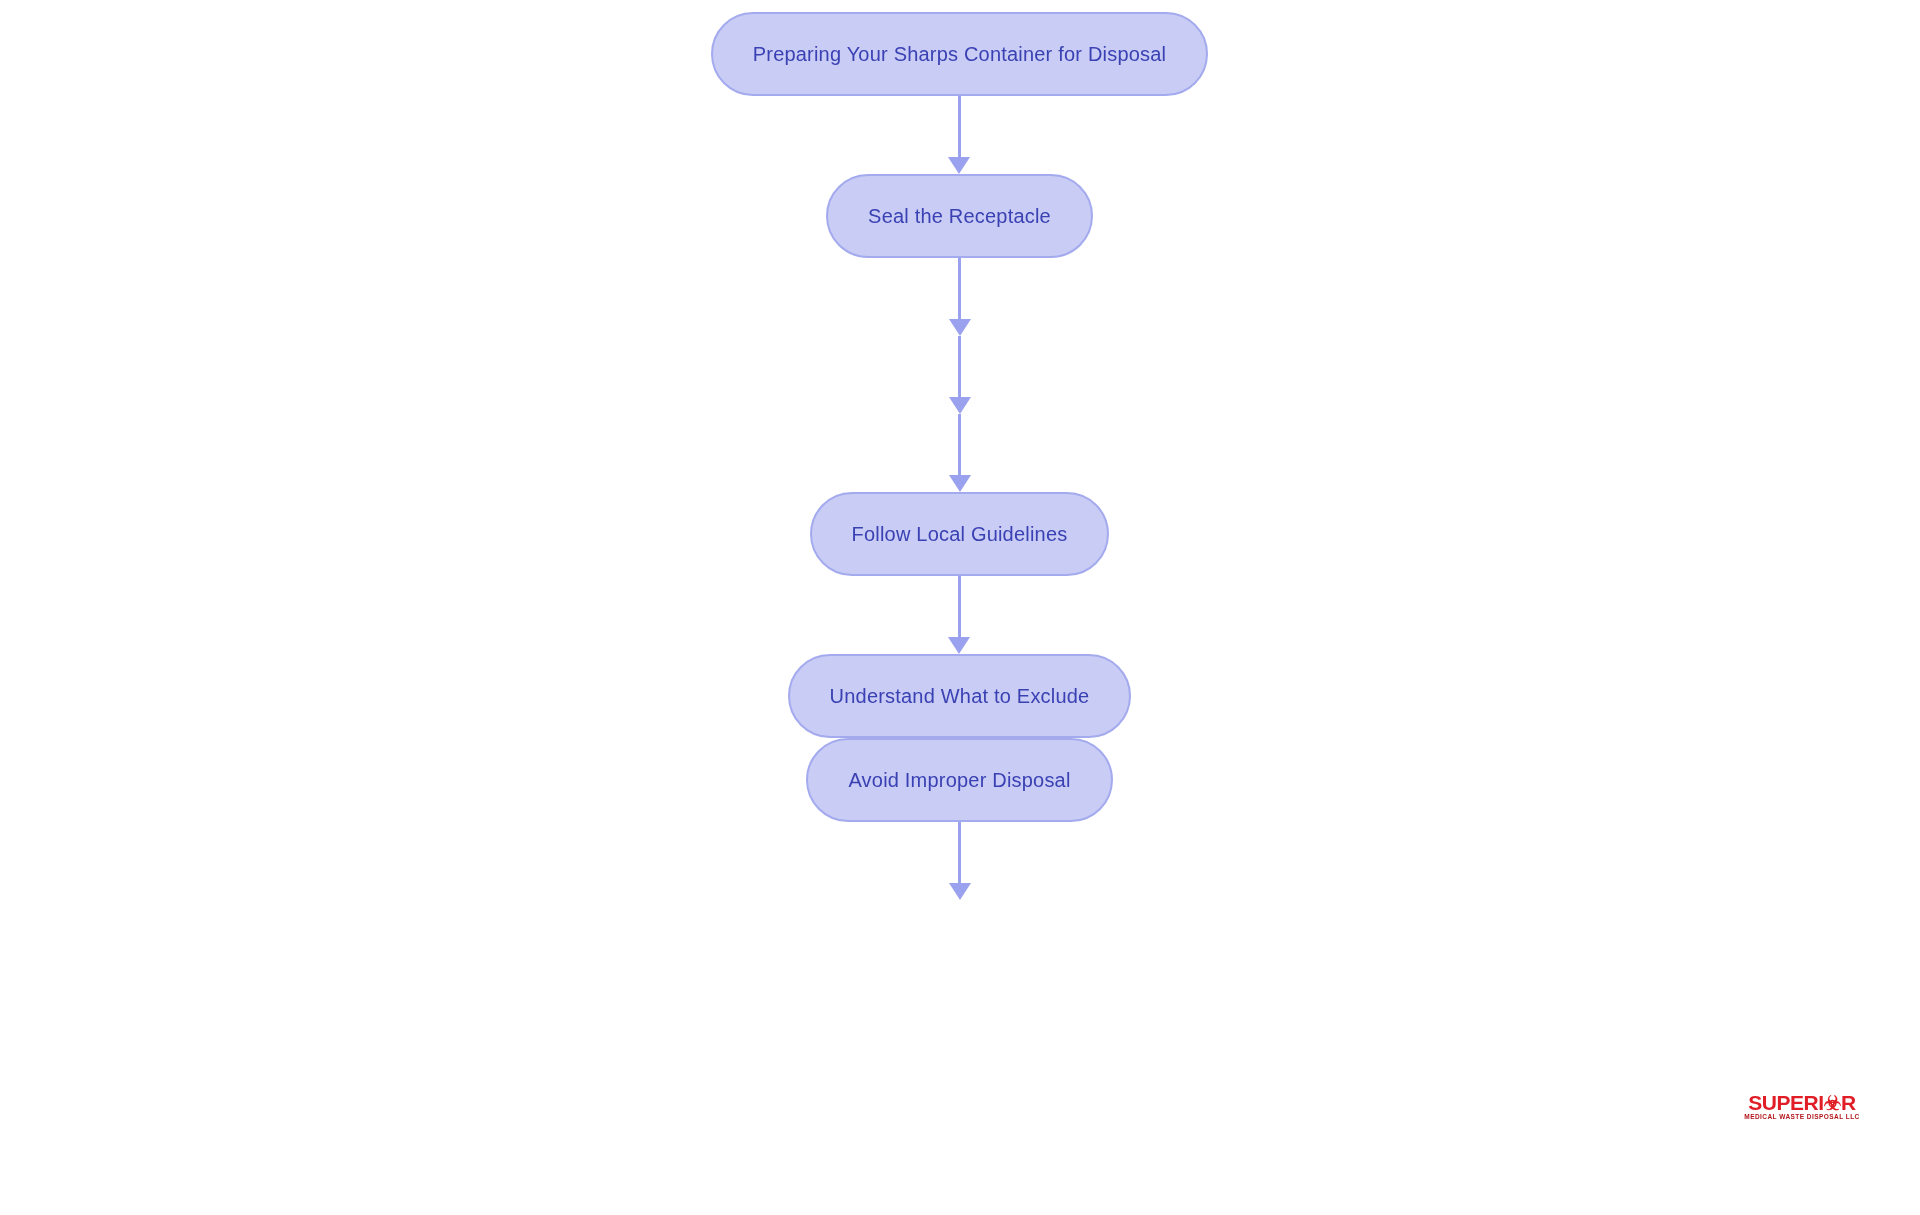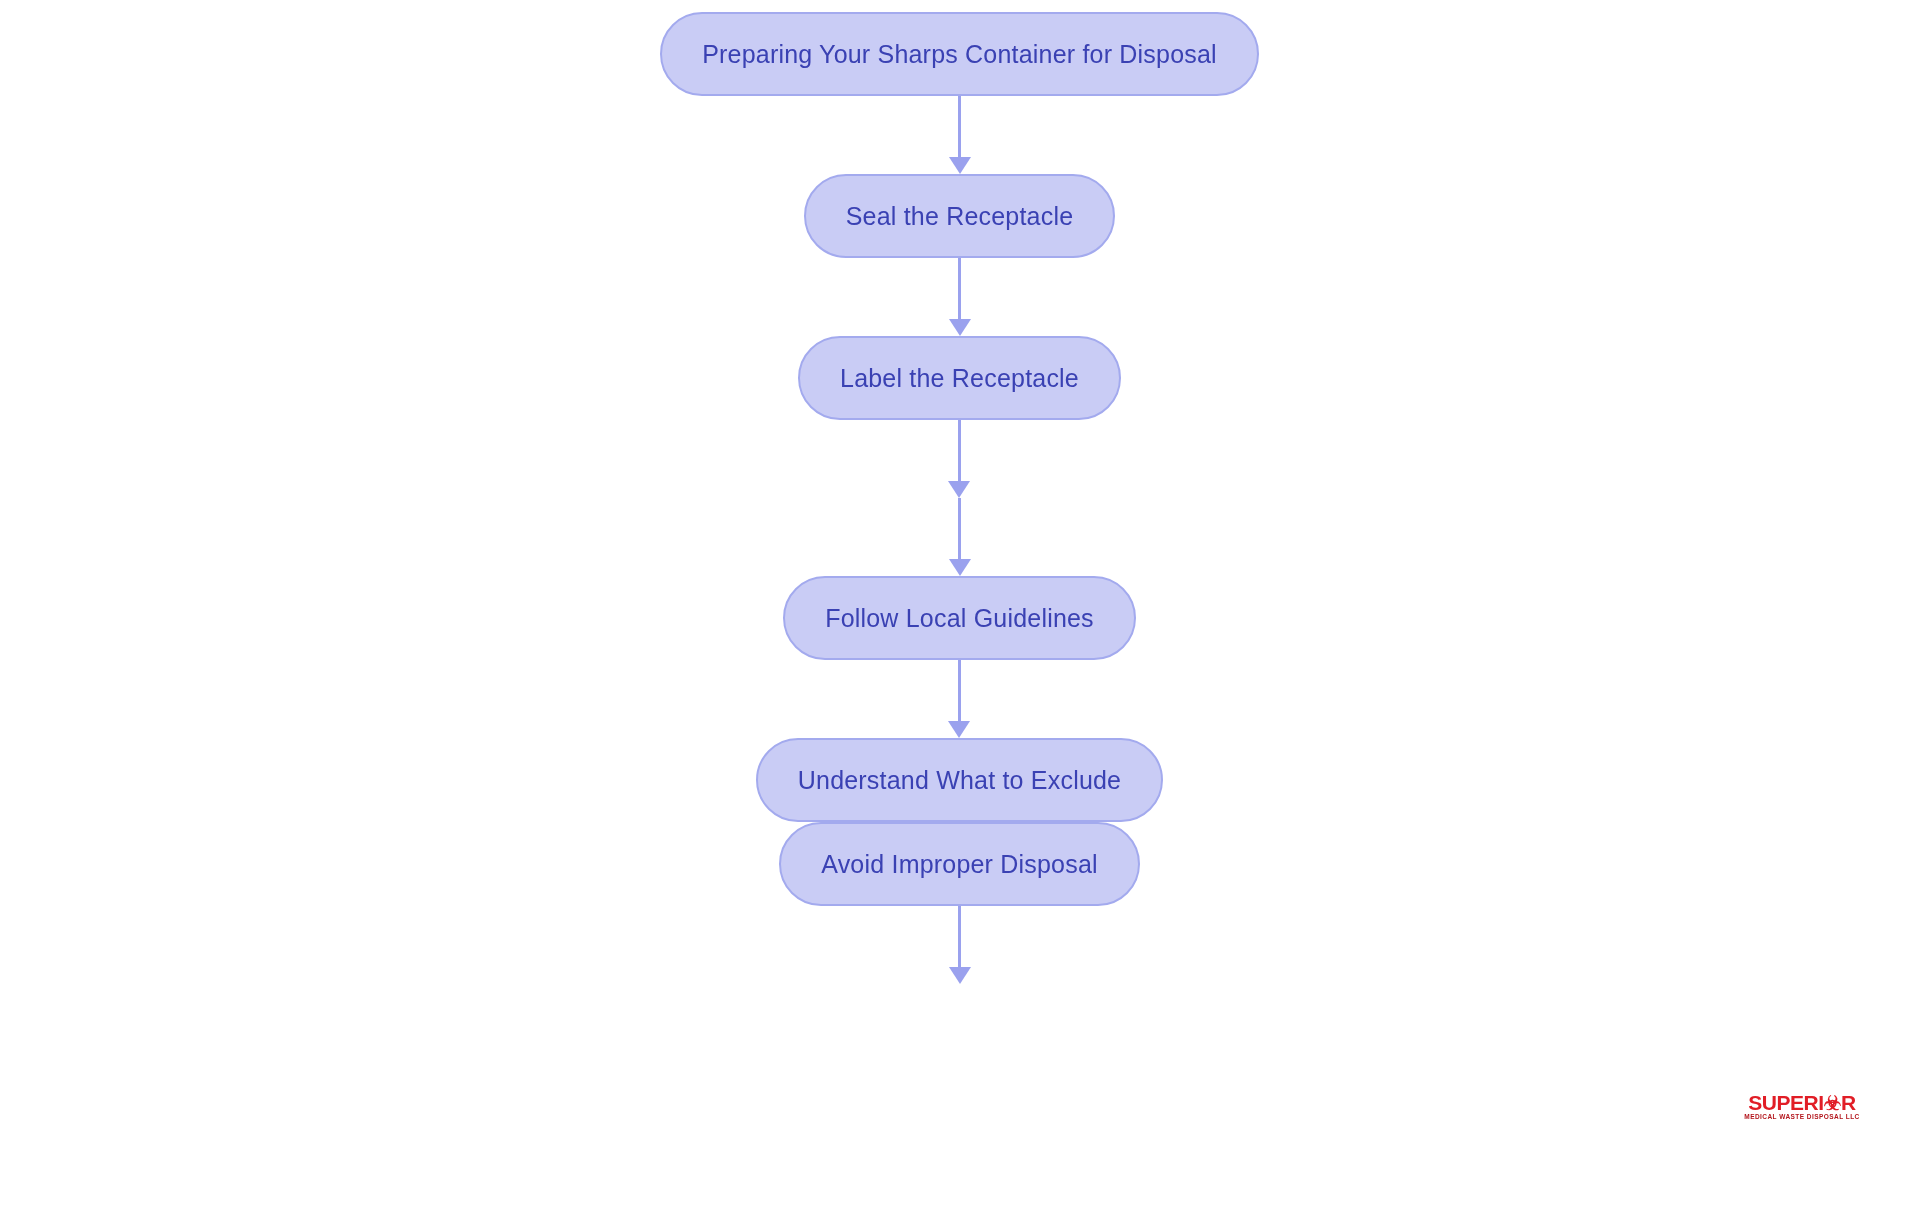--- a/index.html
+++ b/index.html
@@ -31,21 +31,21 @@
     flex-direction: column;
     align-items: center;
   }
   .node {
     box-sizing: border-box;
     height: 84px;
     border-radius: 42px;
     background: var(--node-fill, #c9ccf5);
     border: 2px solid var(--node-border, #a3aaee);
     color: var(--node-text, #3a41b3);
-    font-size: 25px;
+    font-size: 20px;
     letter-spacing: 0.2px;
     display: flex;
     align-items: center;
     padding: 0 40px;
     white-space: nowrap;
   }
   .arrow {
     height: 78px;
     display: flex;
     flex-direction: column;
@@ -110,23 +110,20 @@
       <div class="node">
         <span class="node-label">Seal the Receptacle</span>
       </div>
       <div class="arrow">
         <div class="arrow-line"></div>
         <div class="arrow-head"></div>
       </div>
     </div>
 
     <div class="flow-step">
-      <div class="node">
-        <span class="node-label">Label the Receptacle</span>
-      </div>
       <div class="arrow">
         <div class="arrow-line"></div>
         <div class="arrow-head"></div>
       </div>
     </div>
 
     <div class="flow-step">
       <div class="arrow">
         <div class="arrow-line"></div>
         <div class="arrow-head"></div>

